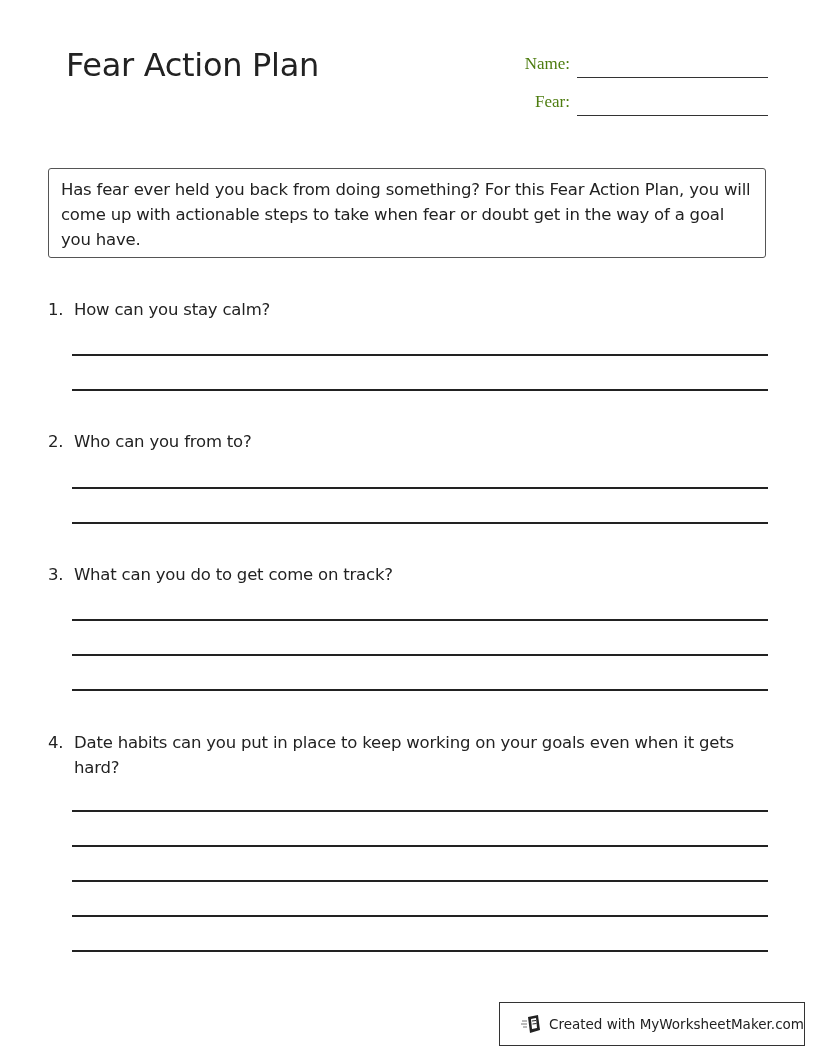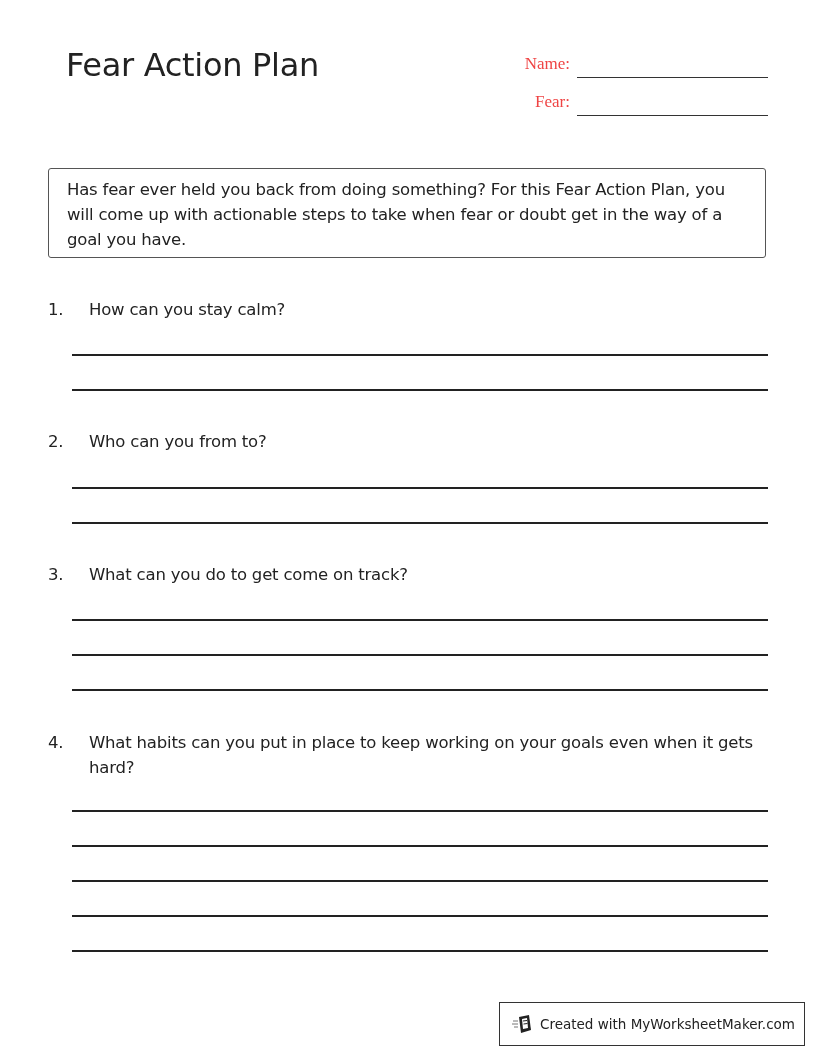--- a/index.html
+++ b/index.html
@@ -1,26 +1,26 @@
 <!DOCTYPE html>
 <html><head>
   <meta charset="utf-8">
   <style>
     html, body { margin: 0; padding: 0; background: #ffffff; }
     body { width: 816px; height: 1056px; position: relative; overflow: hidden; color: #222; font-family: "DejaVu Sans", sans-serif; }
     .title { position: absolute; left: 66px; top: 46px; font-size: 32px; font-weight: normal; color: #222; letter-spacing: -0.3px; font-family: "DejaVu Sans", sans-serif; margin: 0; }
     .field-row { position: absolute; left: 500px; width: 268px; height: 30px; }
-    .field-label { position: absolute; right: 198px; bottom: 4px; font-family: "Liberation Serif", serif; font-size: 17px; color: #ef4444; text-align: right; }
+    .field-label { position: absolute; right: 198px; bottom: 4px; font-family: "Liberation Serif", serif; font-size: 17px; color: #4d7c0f; text-align: right; }
     .field-line { position: absolute; left: 77px; right: 0; bottom: 0; border-bottom: 1.5px solid #333; height: 0; }
-    .intro-box { position: absolute; left: 48px; top: 168px; width: 718px; height: 90px; border: 1.5px solid #555; border-radius: 3px; box-sizing: border-box; padding: 8px 18px; font-size: 16.5px; line-height: 25px; color: #222; letter-spacing: -0.2px; }
+    .intro-box { position: absolute; left: 48px; top: 168px; width: 718px; height: 90px; border: 1.5px solid #555; border-radius: 3px; box-sizing: border-box; padding: 8px 12px; font-size: 16.5px; line-height: 25px; color: #222; letter-spacing: -0.2px; }
     .question { position: absolute; left: 48px; width: 720px; font-size: 16.5px; line-height: 25px; color: #222; letter-spacing: -0.2px; }
     .q-num { position: absolute; left: 0; top: 0; width: 30px; }
-    .q-text { margin-left: 41px; display: block; }
+    .q-text { margin-left: 26px; display: block; }
     .answer-line { position: absolute; left: 72px; width: 696px; height: 0; border-top: 2px solid #222; }
-    .footer { position: absolute; left: 499px; top: 1002px; width: 306px; height: 44px; border: 1.5px solid #333; box-sizing: border-box; display: flex; align-items: center; padding-left: 12px; font-size: 13.5px; color: #222; text-align: right; }
+    .footer { position: absolute; left: 499px; top: 1002px; width: 306px; height: 44px; border: 1.5px solid #333; box-sizing: border-box; display: flex; align-items: center; padding-left: 21px; font-size: 13.5px; color: #222; text-align: right; }
     .footer svg { margin-right: 6px; }
   </style>
 </head>
 <body>
 
 <h1 class="title">Fear Action Plan</h1>
 
 <div class="field-row" style="top:48px;">
   <span class="field-label">Name:</span>
   <div class="field-line"></div>
@@ -51,21 +51,21 @@
 <div class="question" style="top:562px;">
   <span class="q-num">3.</span>
   <span class="q-text">What can you do to get come on track?</span>
 </div>
 <div class="answer-line" style="top:619px;"></div>
 <div class="answer-line" style="top:654px;"></div>
 <div class="answer-line" style="top:689px;"></div>
 
 <div class="question" style="top:730px;">
   <span class="q-num">4.</span>
-  <span class="q-text">What habits can you put in place to keep working on your goals even when it gets hard?</span>
+  <span class="q-text">Date habits can you put in place to keep working on your goals even when it gets hard?</span>
 </div>
 <div class="answer-line" style="top:810px;"></div>
 <div class="answer-line" style="top:845px;"></div>
 <div class="answer-line" style="top:880px;"></div>
 <div class="answer-line" style="top:915px;"></div>
 <div class="answer-line" style="top:950px;"></div>
 
 <div class="footer">
   <svg width="22" height="20" viewBox="0 0 22 20">
     <line x1="1" y1="7" x2="6" y2="7" stroke="#777" stroke-width="1"></line>

